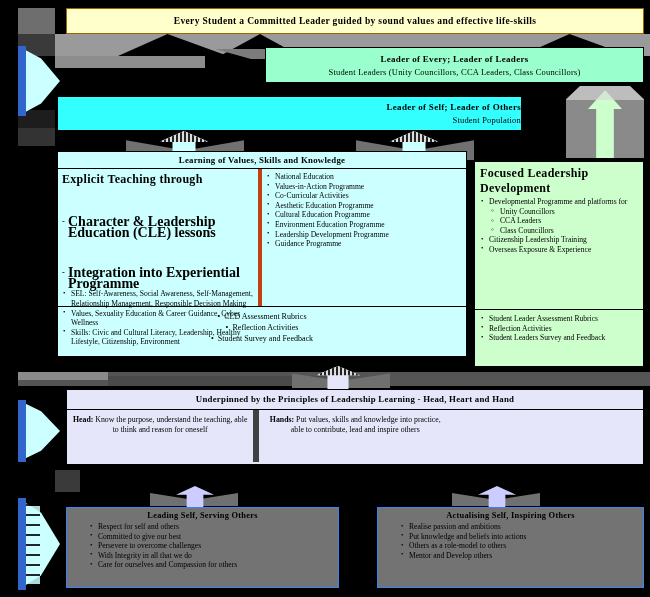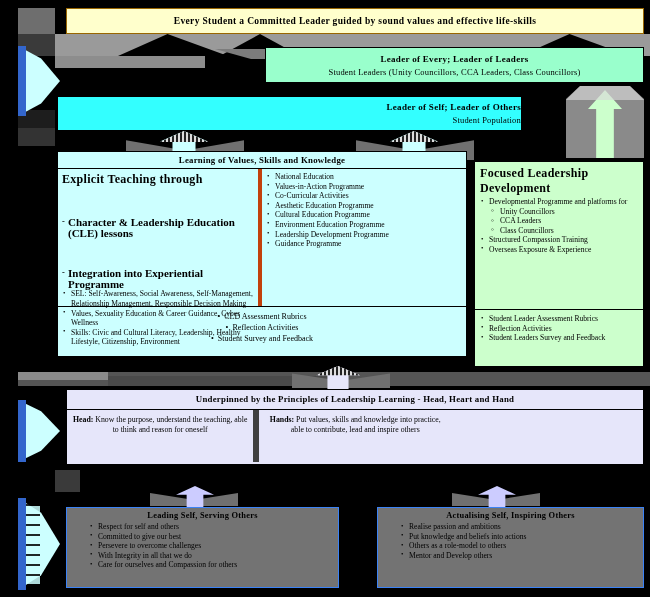--- a/index.html
+++ b/index.html
@@ -48,21 +48,21 @@
   .col-title{font-weight:bold;font-size:12px;letter-spacing:.3px;margin-bottom:1px;}
 
   ul.bul{list-style:none;margin:0;padding:0;}
   ul.bul li{
     font-size:7.6px;line-height:9.6px;color:#000;
     padding-left:9px;position:relative;margin-bottom:0px;
   }
   ul.bul li:before{
     content:"\2022";position:absolute;left:1px;top:-0.5px;font-size:7px;
   }
-  ul.bul li.dash{padding-left:6px;font-weight:bold;font-size:11px;line-height:10.6px;margin-top:30px;}
+  ul.bul li.dash{padding-left:6px;font-weight:bold;font-size:14px;line-height:10.6px;margin-top:30px;}
   ul.bul li.dash:before{content:"-";left:0px;font-size:8.4px;top:0;}
   ul.bul li.circ{padding-left:20px;}
   ul.bul li.circ:before{content:"\25E6";left:11px;font-size:8px;}
 
   .centerlist{text-align:center;}
   .centerlist div{font-size:8px;line-height:11px;}
   .centerlist div span.b{margin-right:4px;}
 
   .hhh-cell{
     font-size:7.8px;line-height:10.4px;text-align:center;color:#000;
@@ -180,21 +180,21 @@
   </div>
 
   <div class="panel-green abs" style="left:474px;top:161px;width:170px;height:206px;">
     <div style="padding:4px 5px 0 5px;height:147px;box-sizing:border-box;">
       <div class="col-title">Focused Leadership Development</div>
       <ul class="bul">
           <li class="">Developmental Programme and platforms for</li>
           <li class="circ">Unity Councillors</li>
           <li class="circ">CCA Leaders</li>
           <li class="circ">Class Councillors</li>
-          <li class="">Structured Compassion Training</li>
+          <li class="">Citizenship Leadership Training</li>
           <li class="">Overseas Exposure &amp; Experience</li>
         </ul>
     </div>
     <div style="border-top:1px solid #000;padding:4px 5px 0 5px;box-sizing:border-box;height:59px;">
       <ul class="bul">
           <li>Student Leader Assessment Rubrics</li>
           <li>Reflection Activities</li>
           <li>Student Leaders Survey and Feedback</li>
         </ul>
     </div>

